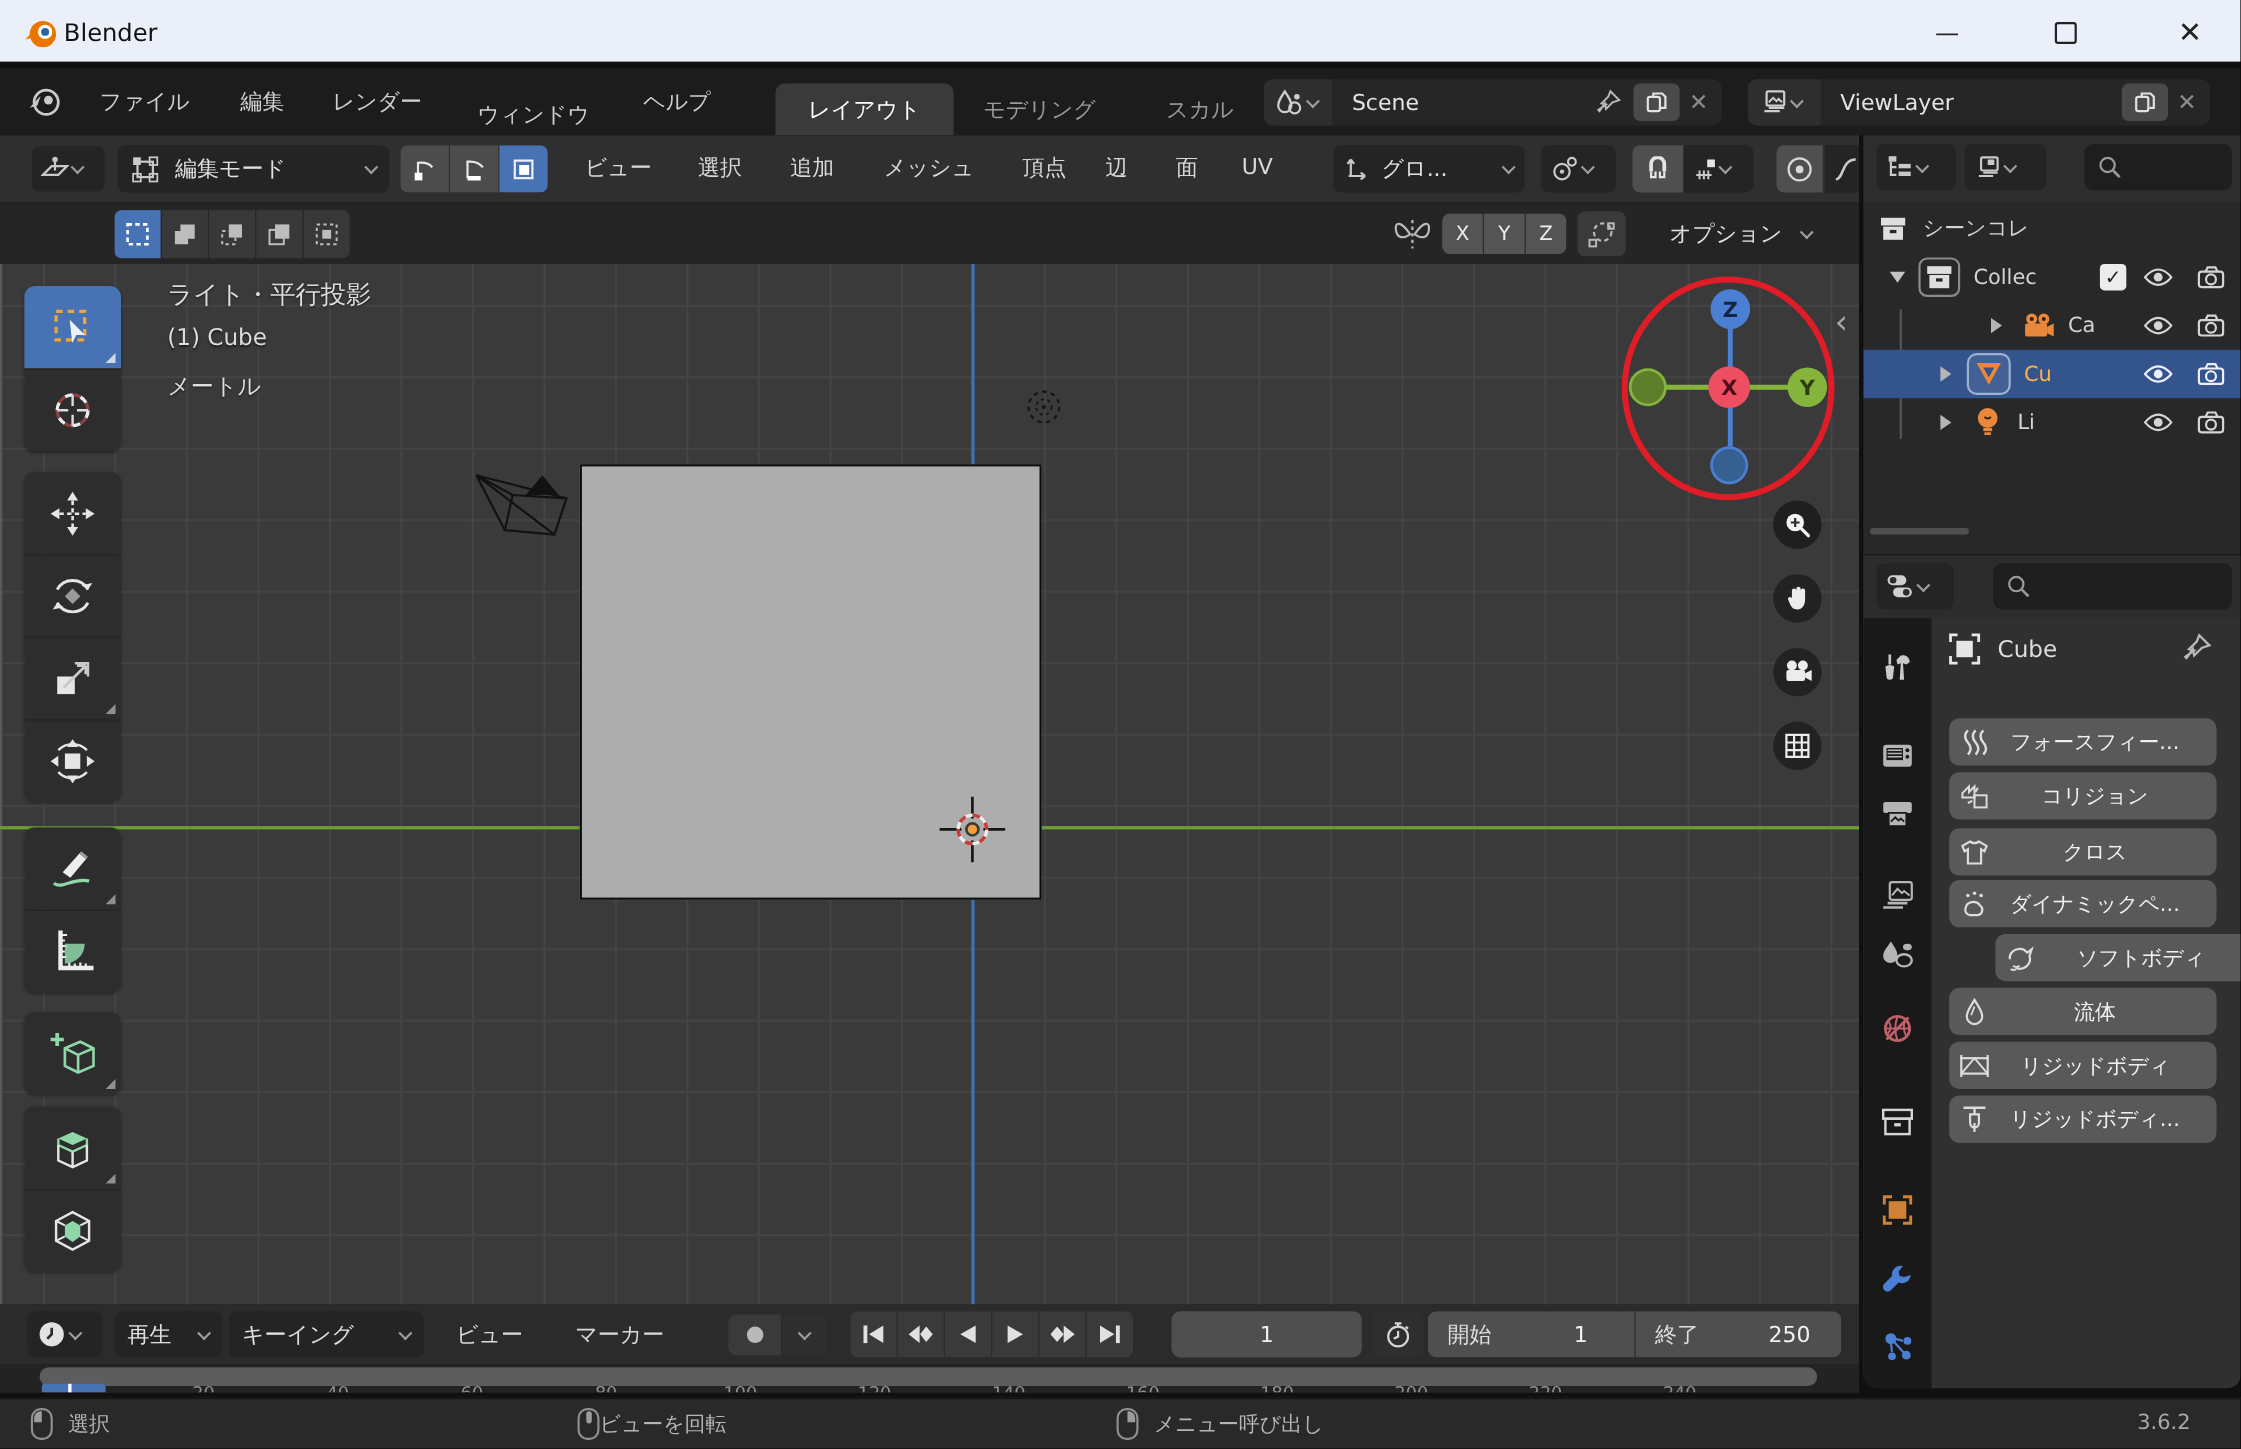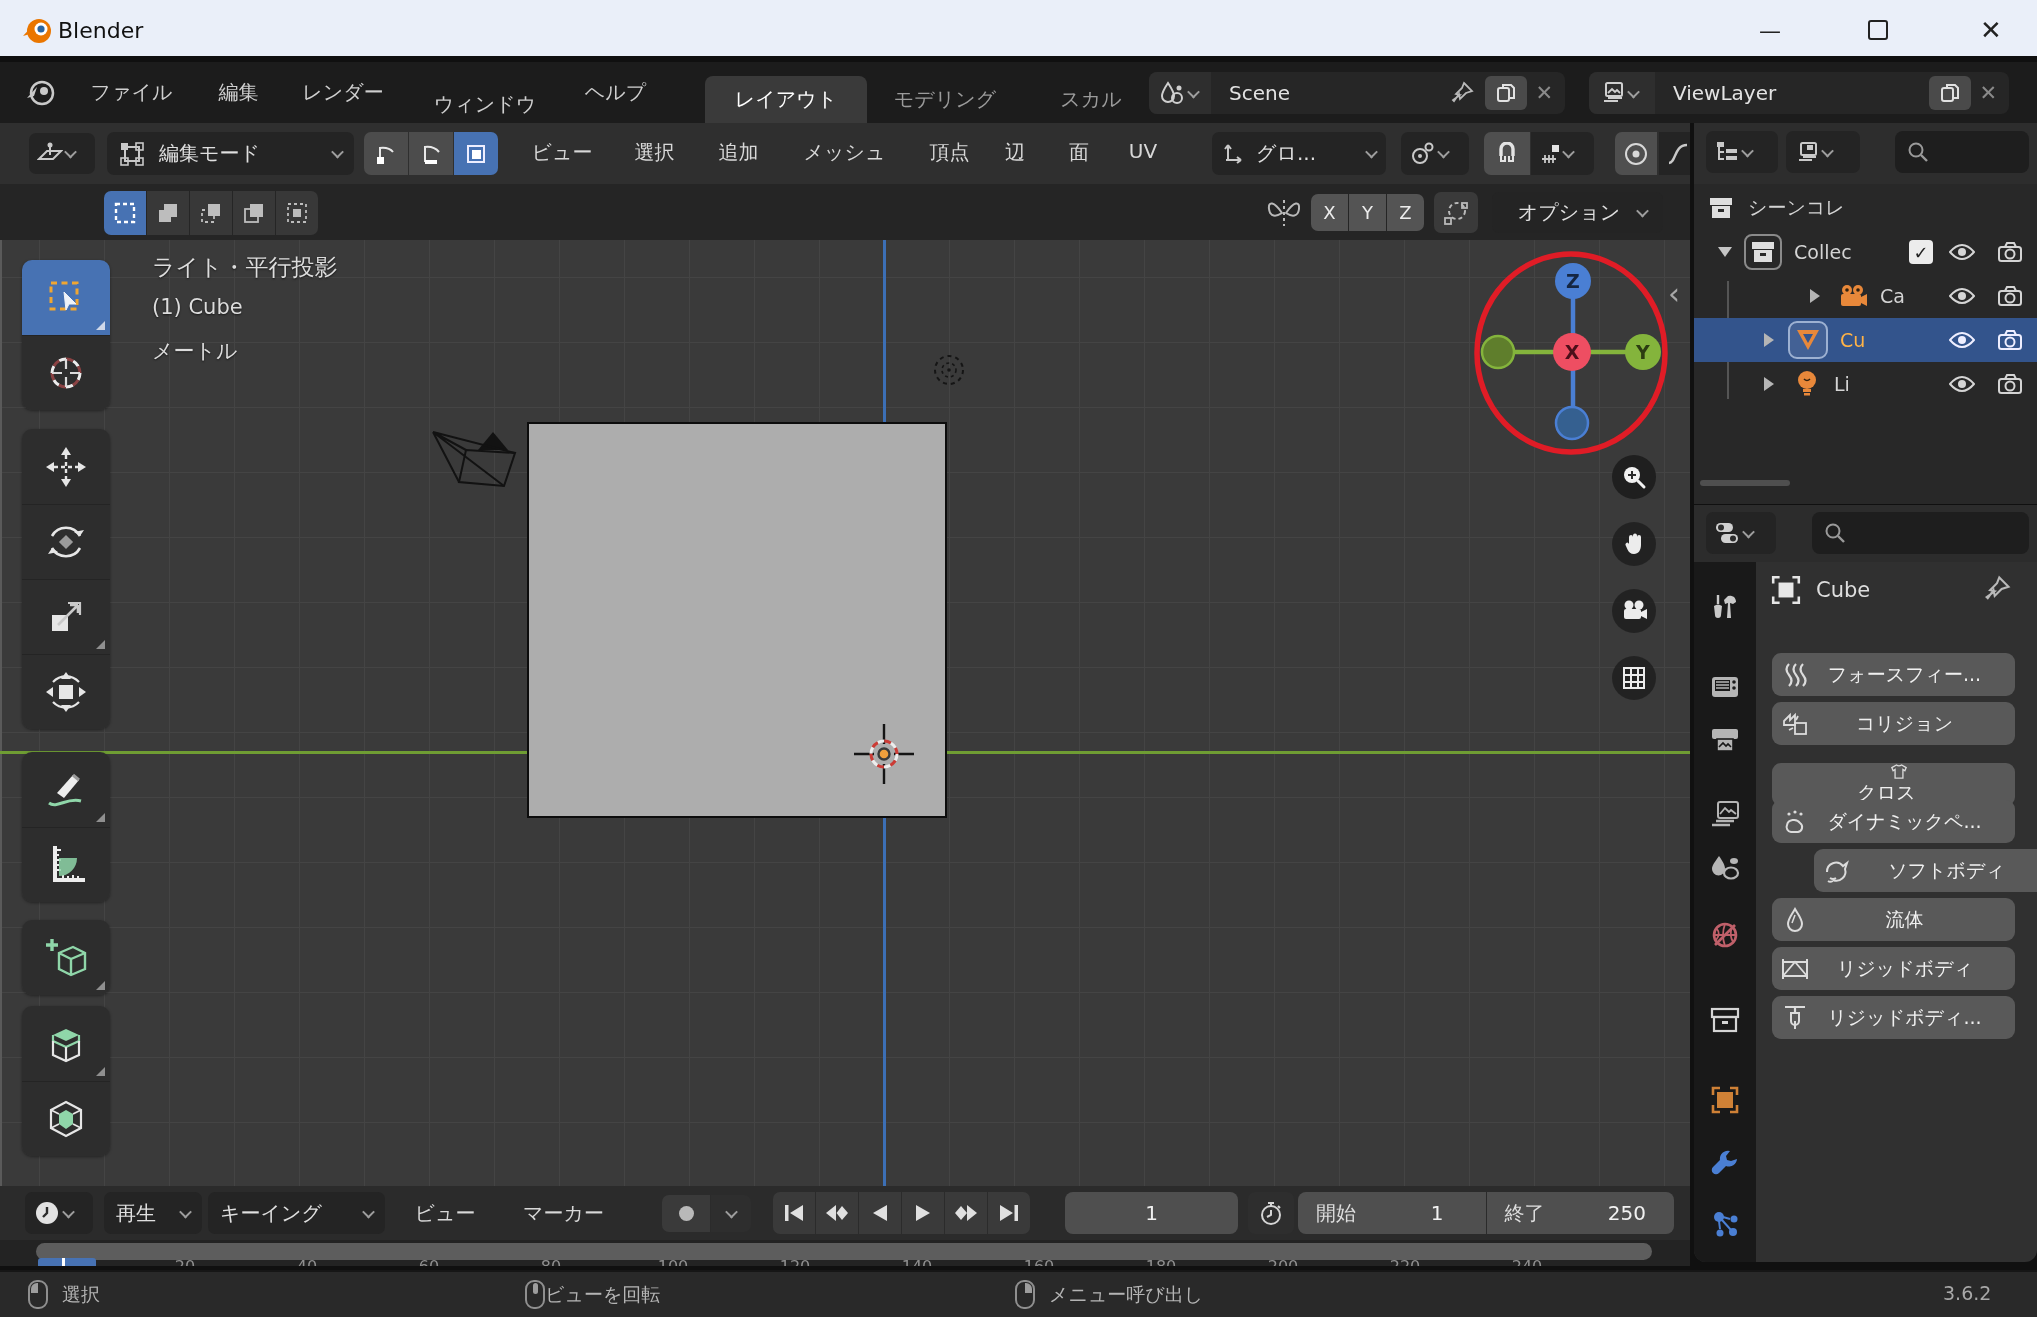--- a/index.html
+++ b/index.html
@@ -729,21 +729,21 @@
       <span class="lbl">フォースフィー...</span>
     </div>
     <div class="pbtn row abs" style="top:197px;">
       <svg width="26" height="26" viewBox="0 0 26 26" style="margin-left:10px;">
         <path d="M2 10 l6 -6 v5 l5 -5 v10 h-11 Z" fill="none" stroke="#dcdcdc" stroke-width="1.8"></path>
         <rect x="13" y="12" width="11" height="11" fill="none" stroke="#dcdcdc" stroke-width="1.8"></rect>
         <path d="M11 17 l-4 2 M14 9 l2 -4" stroke="#dcdcdc" stroke-width="1.8"></path>
       </svg>
       <span class="lbl">コリジョン</span>
     </div>
-    <div class="pbtn row abs" style="top:258px;flex-direction:column;">
+    <div class="pbtn row abs" style="top:248px;">
       <svg width="26" height="26" viewBox="0 0 26 26" style="margin-left:10px;">
         <path d="M9 3 L2 7 L4 12 L7 10 V23 H19 V10 L22 12 L24 7 L17 3 Q13 6 9 3 Z" fill="none" stroke="#dcdcdc" stroke-width="2"></path>
       </svg>
       <span class="lbl">クロス</span>
     </div>
     <div class="pbtn row abs" style="top:295px;">
       <svg width="26" height="26" viewBox="0 0 26 26" style="margin-left:10px;">
         <path d="M5 16 a7 6 0 0 1 13 -2 a5 5 0 0 1 -2 9 h-7 a5 5 0 0 1 -4 -7 Z" fill="none" stroke="#dcdcdc" stroke-width="2"></path>
         <circle cx="7" cy="5" r="1.6" fill="#dcdcdc"></circle>
           <circle cx="13" cy="3" r="1.6" fill="#dcdcdc"></circle>

